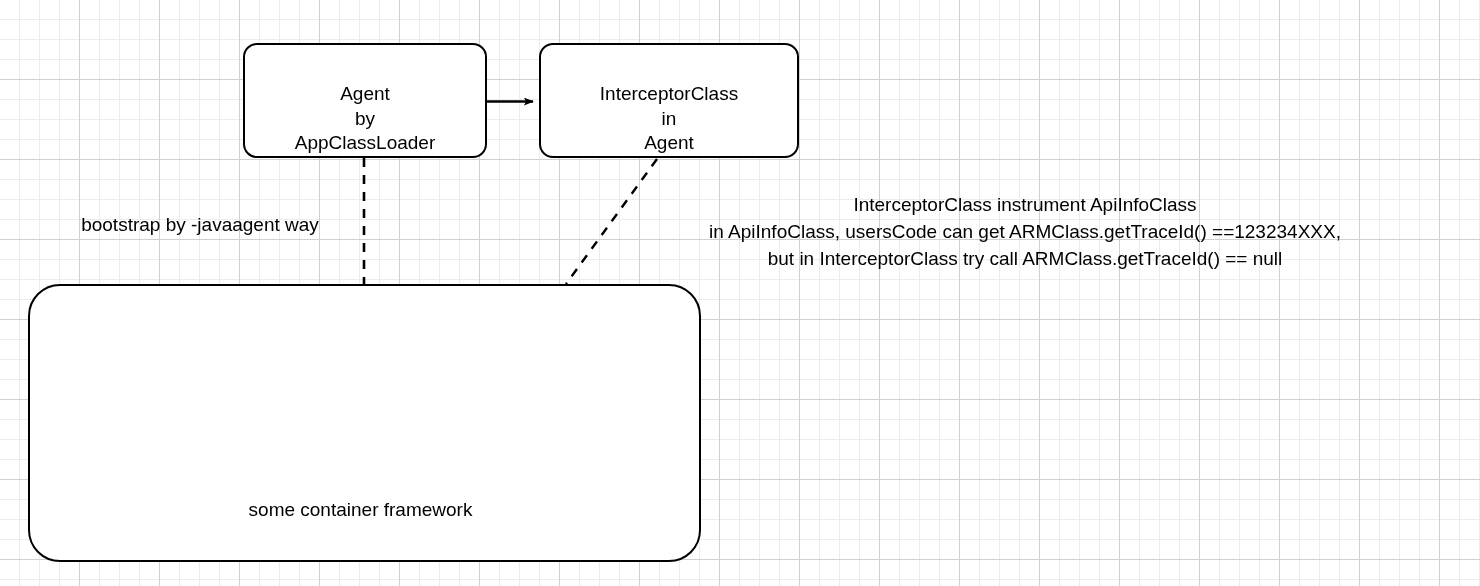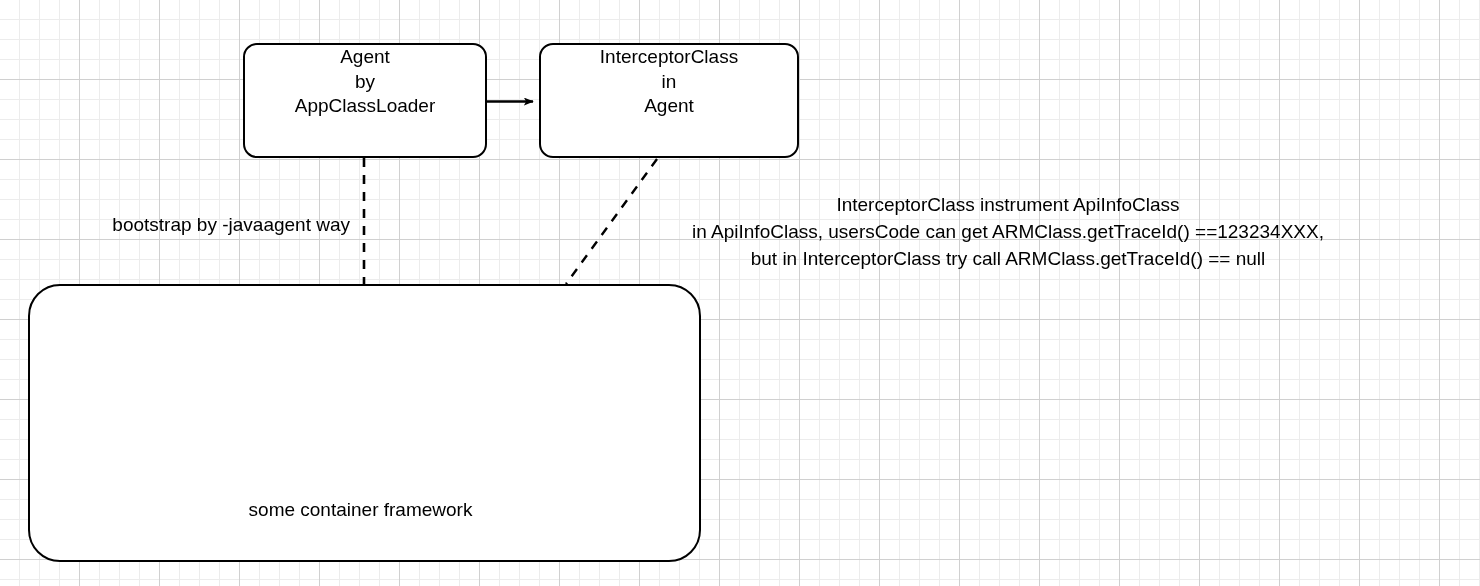--- a/index.html
+++ b/index.html
@@ -41,21 +41,21 @@
     height: 586px;
     pointer-events: none;
   }
 
   .node {
     position: absolute;
     box-sizing: border-box;
     background: #ffffff;
     border: 2.2px solid #000000;
     display: flex;
-    align-items: flex-start;
+    align-items: flex-end;
     justify-content: center;
     text-align: center;
     color: #000000;
   }
 
   .node .node-label {
     line-height: 1.30;
     white-space: pre-line;
     font-size: 19px;
   }
@@ -90,25 +90,25 @@
     color: #000000;
     font-size: 19px;
     line-height: 1.42;
     white-space: pre-line;
   }
 
   #label-bootstrap {
     left: 50px;
     top: 212px;
     width: 300px;
-    text-align: right;
+    text-align: center;
   }
 
   #label-annotation {
-    left: 578px;
+    left: 595px;
     top: 192px;
     width: 860px;
     text-align: center;
   }
 </style>
 </head>
 <body>
 
 <div id="canvas">
 

